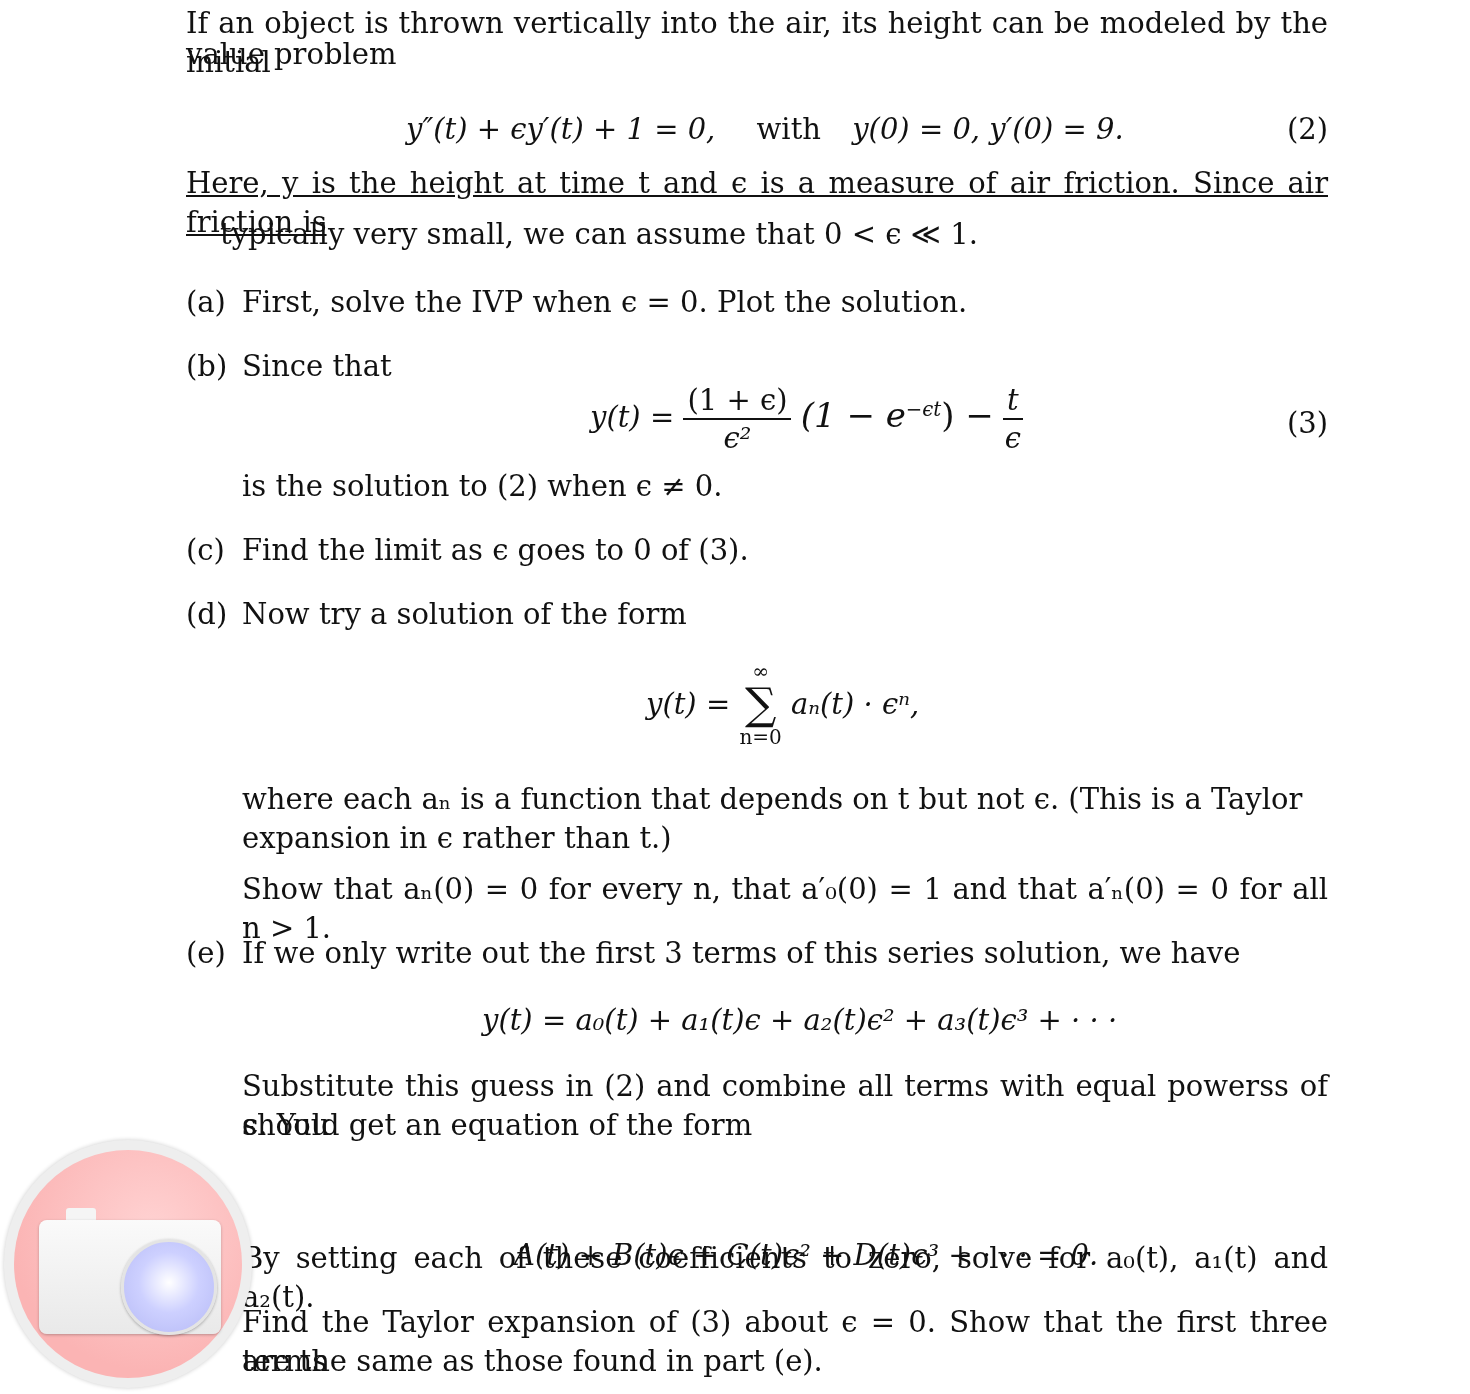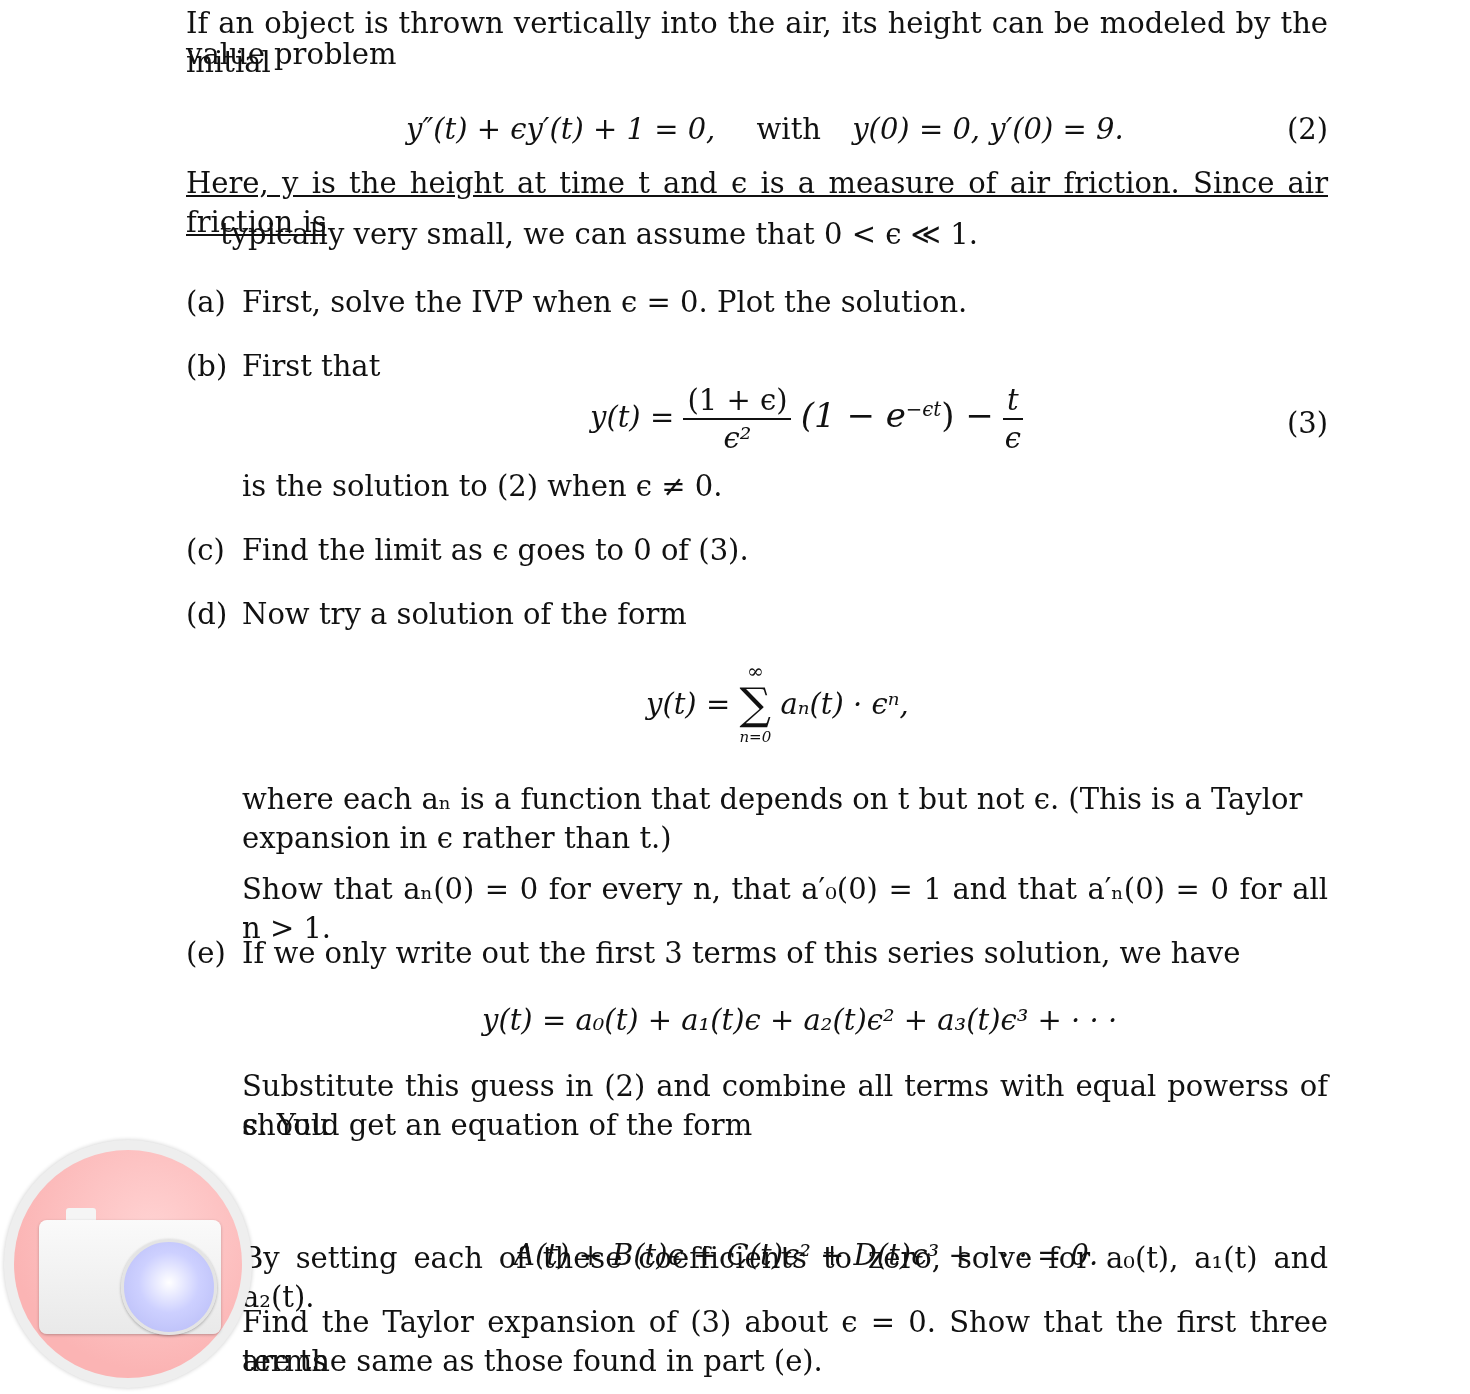--- a/index.html
+++ b/index.html
@@ -15,21 +15,21 @@
   .eqnum { position:absolute; right:0; }
   .lbl { position:absolute; left:0; }
   .itemtext { position:absolute; left:56px; width:1086px; text-align:justify; }
   sup, sub { font-size:0.68em; line-height:0; }
   .frac { display:inline-block; vertical-align:middle; text-align:center; }
   .frac .num { display:block; border-bottom:2px solid #111; padding:0 4px; line-height:36px; }
   .frac .den { display:block; line-height:36px; }
   .sum { display:inline-block; vertical-align:middle; text-align:center; position:relative; }
   .sum .top { display:block; font-size:20px; line-height:22px; }
   .sum .sig { display:block; font-size:44px; line-height:44px; }
-  .sum .bot { display:block; font-size:15px; line-height:22px; font-style:italic; }
+  .sum .bot { display:block; font-size:20px; line-height:22px; }
   .camera {
     position:absolute; left:4px; top:1140px; width:248px; height:248px; border-radius:50%;
     background:#eeeeee; box-shadow:0 0 4px rgba(0,0,0,0.2);
   }
   .camera .ring {
     position:absolute; left:10px; top:10px; width:228px; height:228px; border-radius:50%;
     background:radial-gradient(circle at 60% 35%, #ffd2d2, #fbb4b4 70%);
   }
   .camera .body {
     position:absolute; left:35px; top:80px; width:182px; height:114px; border-radius:8px;
@@ -61,21 +61,21 @@
   </div>
   <div class="eqnum" style="top:110px;">(2)</div>
 
   <div class="p" style="top:164px;text-decoration:underline;">Here, y is the height at time t and ϵ is a measure of air friction. Since air friction is</div>
   <div class="p" style="top:215px;margin-left:34px;">typically very small, we can assume that 0 &lt; ϵ ≪ 1.</div>
 
   <div class="lbl" style="top:283px;">(a)</div>
   <div class="itemtext" style="top:283px;">First, solve the IVP when ϵ = 0. Plot the solution.</div>
 
   <div class="lbl" style="top:347px;">(b)</div>
-  <div class="itemtext" style="top:347px;">First that</div>
+  <div class="itemtext" style="top:347px;">Since that</div>
   <div class="eq" style="top:382px; left:404px;">
     <span class="m">y(t) =</span>
     <span class="frac">
       <span class="num">(1 + ϵ)</span>
       <span class="den m">ϵ²</span>
     </span>
     <span style="font-size:34px;font-style:italic;">(1 − e</span><sup class="m">−ϵt</sup><span style="font-size:34px;">) −</span>
     <span class="frac">
       <span class="num m">t</span>
       <span class="den m">ϵ</span>

